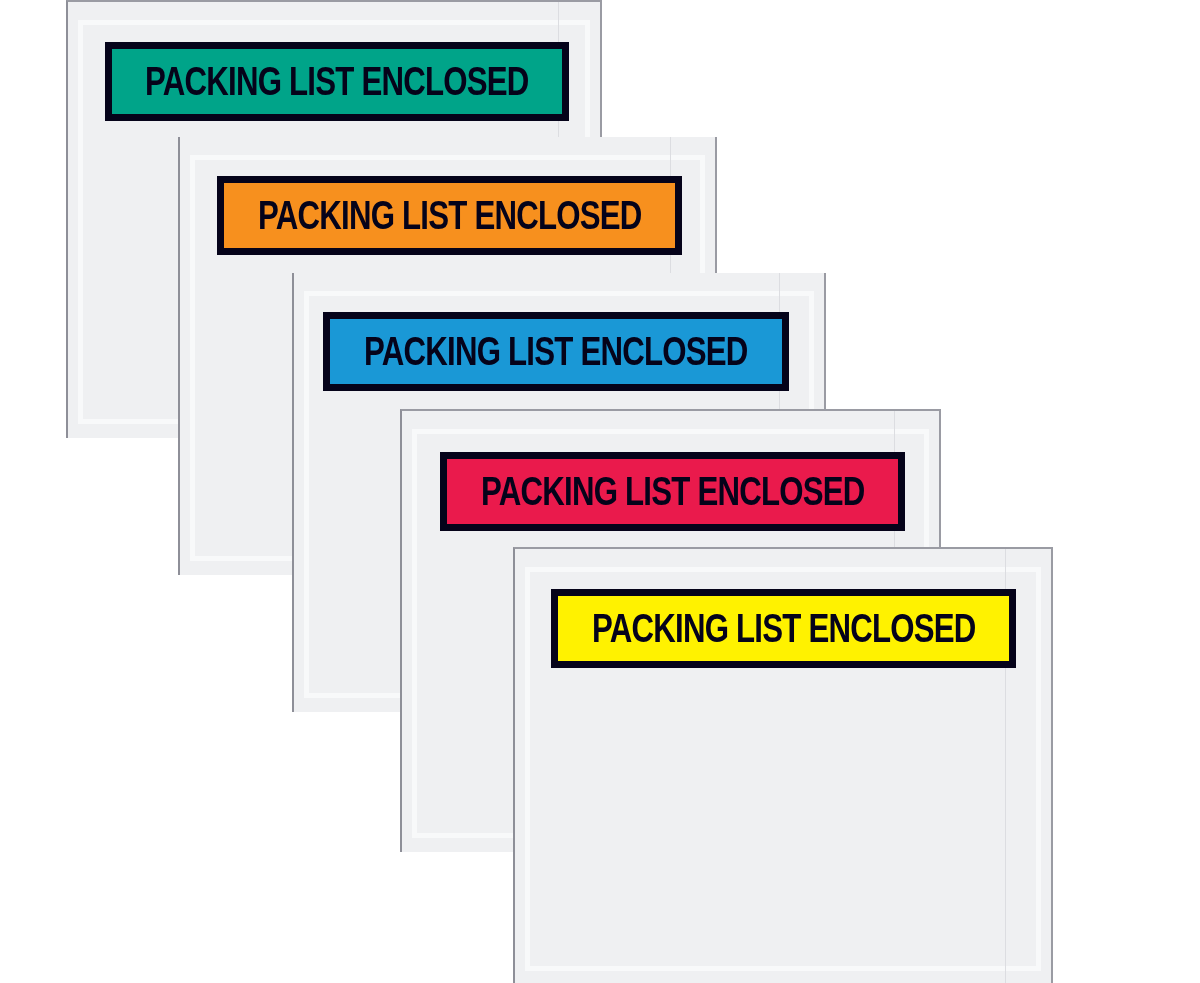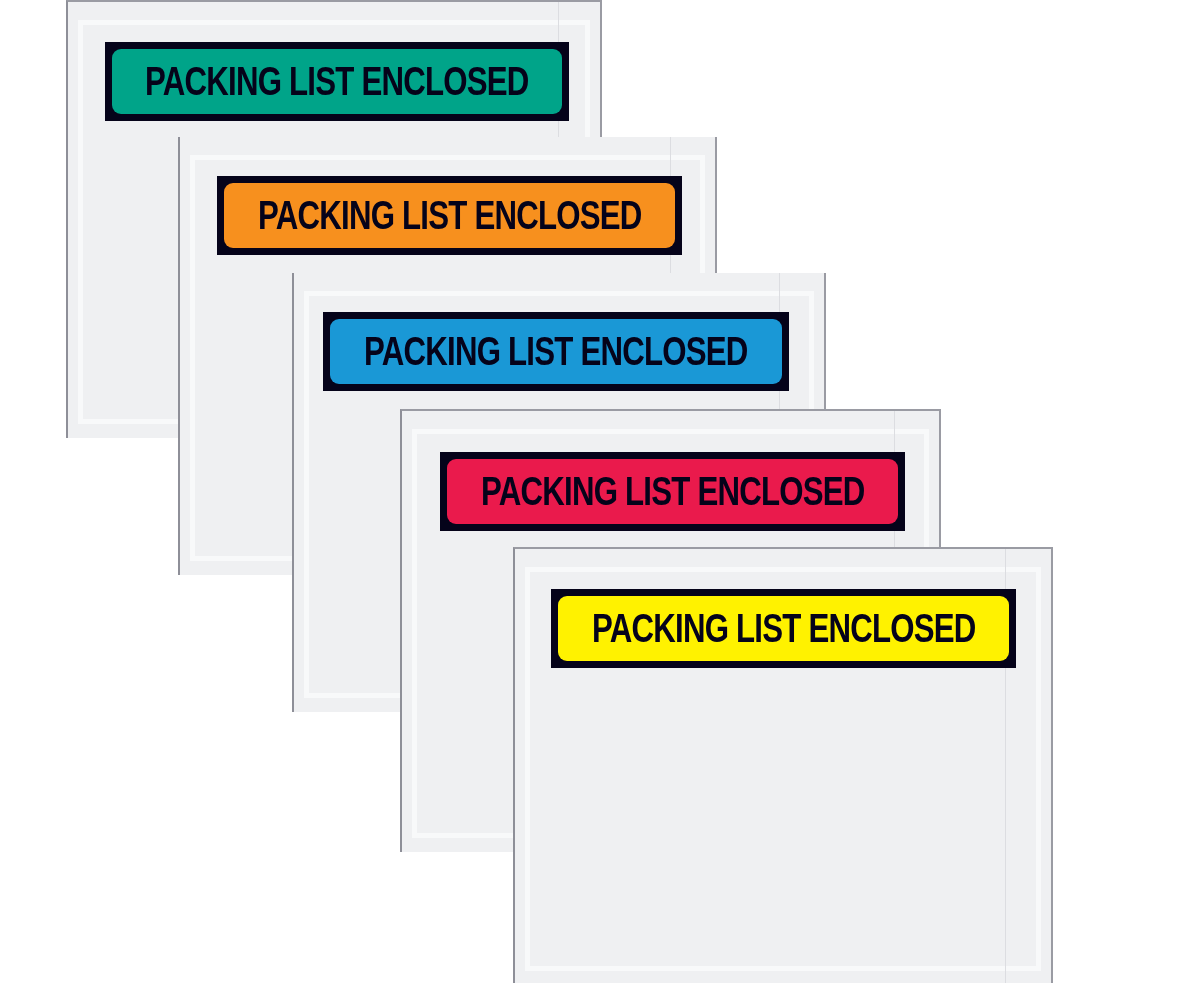--- a/index.html
+++ b/index.html
@@ -30,21 +30,20 @@
     .label {
       position: absolute;
       background: #05031a;
       padding: 7px;
       box-sizing: border-box;
     }
     .label .inner {
       width: 100%; height: 100%;
       display: flex; align-items: center; justify-content: center;
       box-sizing: border-box;
-      border-radius: 9px;
     }
     .label .text {
       font-family: "Liberation Sans", sans-serif;
       font-weight: bold;
       font-size: 40px;
       color: #05031a;
       letter-spacing: -1px;
       transform: scaleX(0.78);
       white-space: nowrap;
       display: inline-block;

